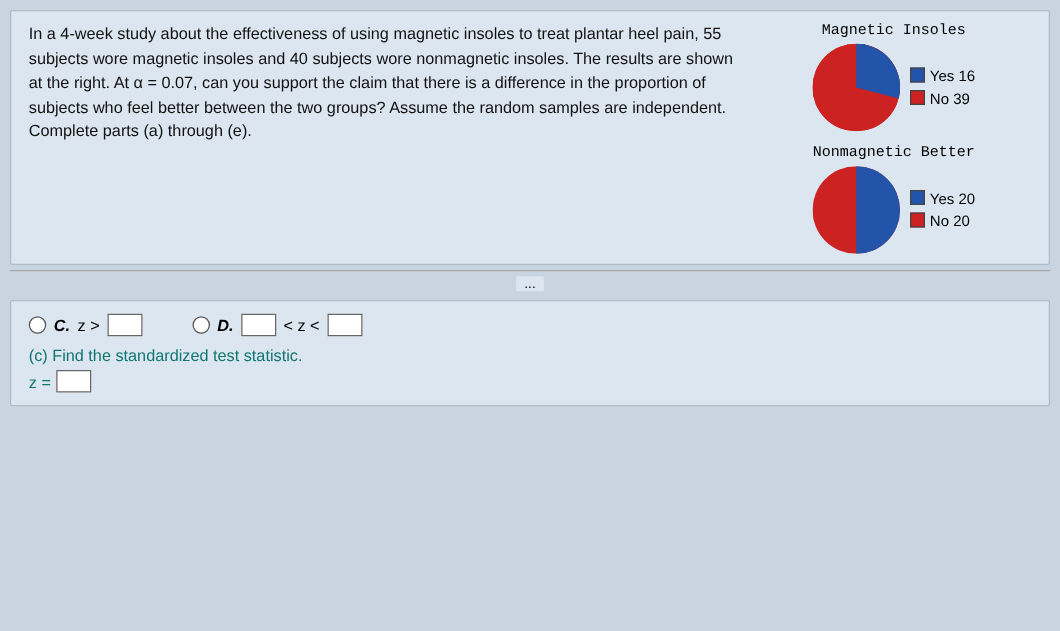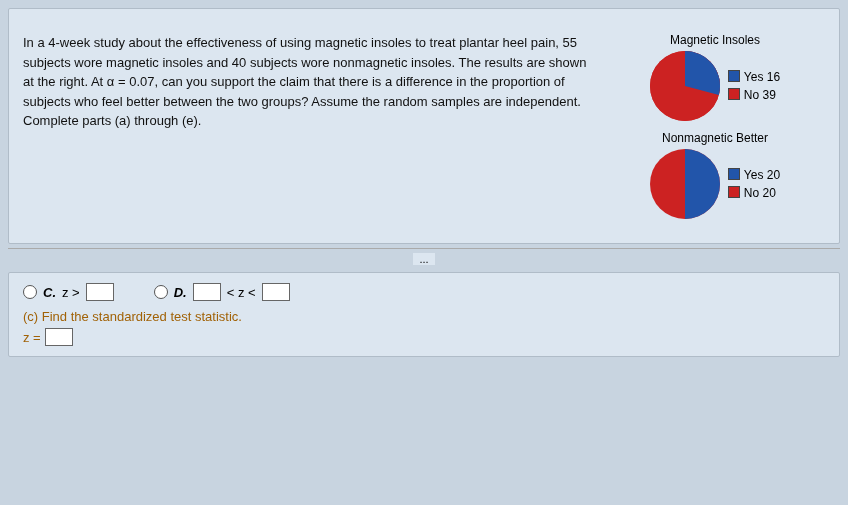--- a/index.html
+++ b/index.html
@@ -19,21 +19,21 @@
       flex-direction: column;
       padding: 8px;
       gap: 4px;
     }
     .top-panel {
       background: #dce6f0;
       border: 1px solid #b0bcc8;
       border-radius: 2px;
       display: flex;
       flex-direction: row;
-      padding: 24px 14px;
+      padding: 8px 14px;
       gap: 16px;
       flex: 0 0 auto;
     }
     .left-text {
       flex: 1;
       font-size: 13px;
       line-height: 1.5;
       color: #111;
     }
     .right-charts {
@@ -52,20 +52,21 @@
     .chart-title {
       font-weight: bold;
       font-size: 13px;
       text-align: center;
       margin-bottom: 2px;
     }
     .chart-subtitle {
       font-size: 12px;
       text-align: center;
       margin-bottom: 4px;
+      font-family: Liberation Mono, monospace;
     }
     .chart-row {
       display: flex;
       flex-direction: row;
       align-items: center;
       gap: 8px;
     }
     .pie-container {
       width: 70px;
       height: 70px;
@@ -137,21 +138,21 @@
     .input-box {
       width: 28px;
       height: 18px;
       border: 1px solid #666;
       background: #fff;
       display: inline-block;
       vertical-align: middle;
     }
     .find-section {
       font-size: 13px;
-      color: #a16207;
+      color: #0f766e;
     }
     .z-row {
       display: flex;
       align-items: center;
       gap: 4px;
       font-size: 13px;
       margin-top: 4px;
     }
     
     svg.pie {

